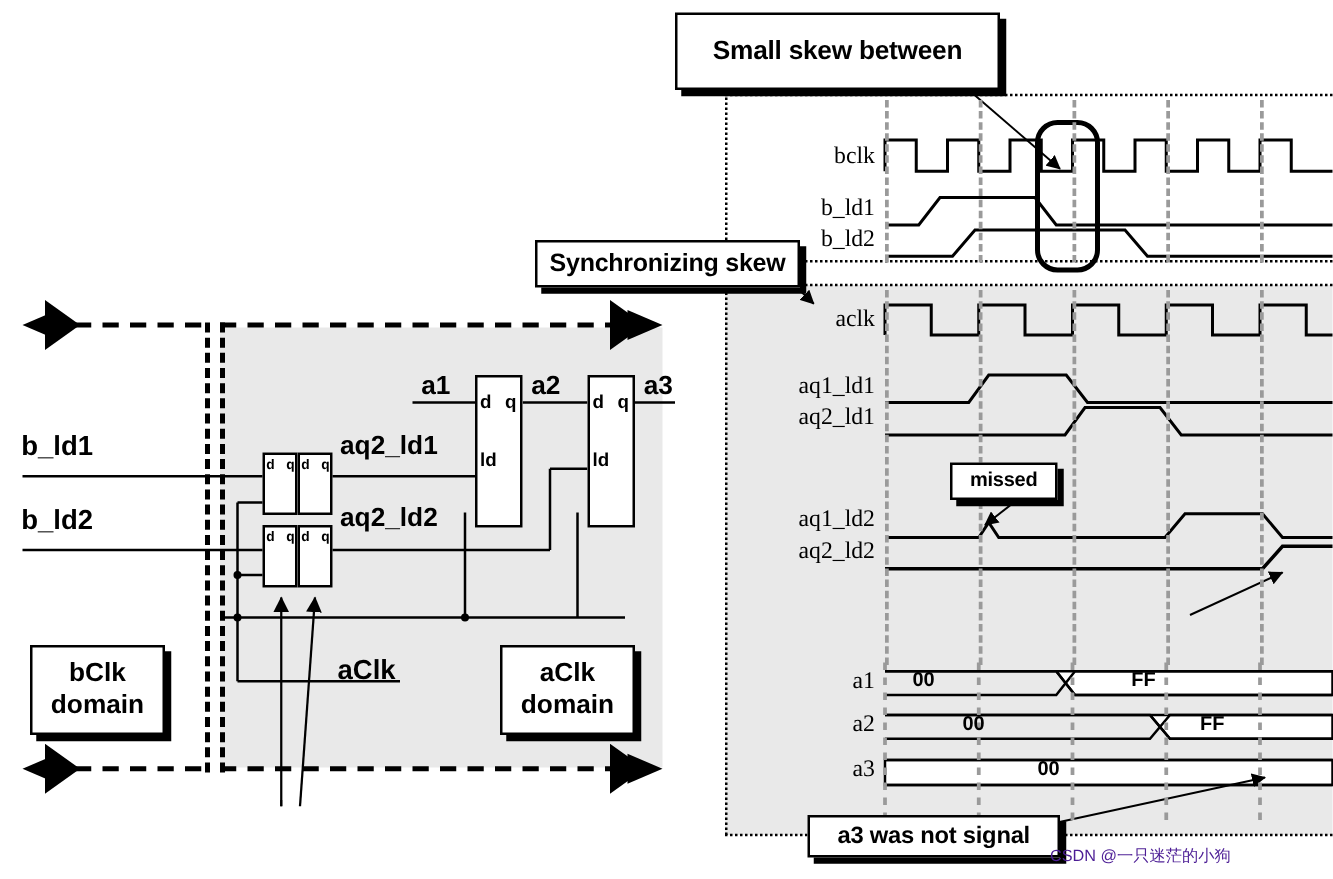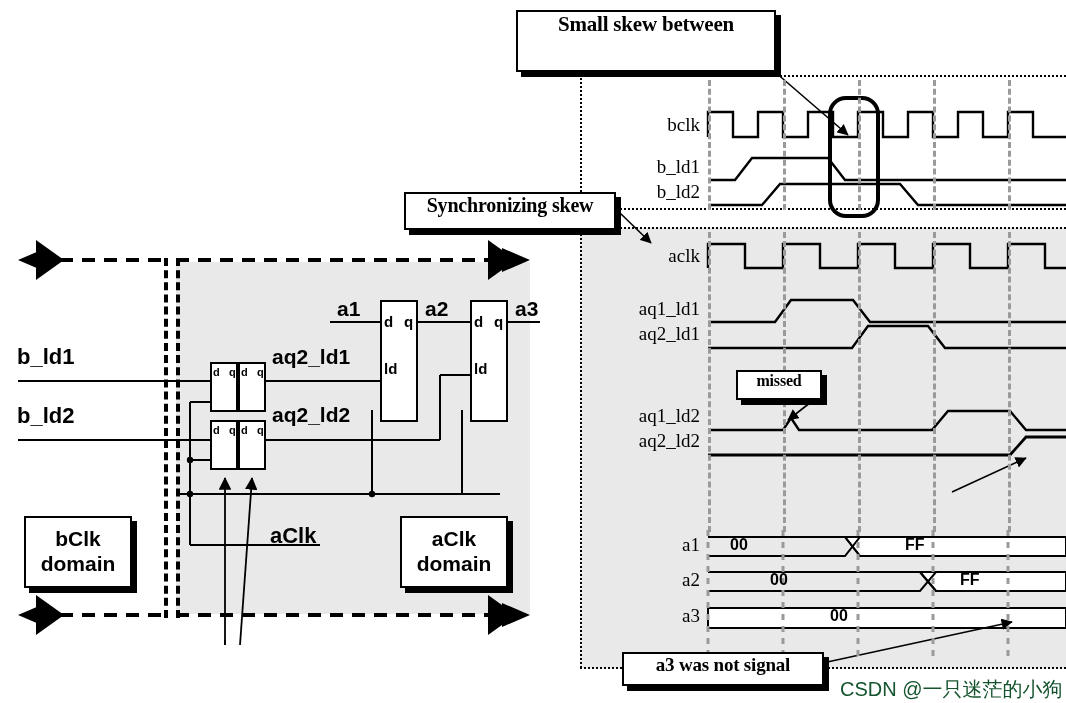--- a/index.html
+++ b/index.html
@@ -8,24 +8,25 @@
   #root{position:relative;width:1066px;height:703px;}
 
   
   .abs{position:absolute;}
   .bold{font-weight:bold;}
 
   
   .callout{
     position:absolute;background:#fff;border:2px solid #000;
     box-shadow:5px 5px 0 0 #000;
-    font-family:Liberation Serif, serif;font-weight:bold;
-    display:flex;justify-content:center;
+    font-family:Liberation Sans, sans-serif;font-weight:bold;
+    display:flex;align-items:center;justify-content:center;
     text-align:center;line-height:1.15;box-sizing:border-box;
     letter-spacing:-0.2px;
+    margin-left:24px;
   }
 
   
   .dombox{
     position:absolute;background:#fff;border:2px solid #000;
     box-shadow:5px 5px 0 0 #000;
     font-weight:bold;display:flex;align-items:center;
     justify-content:center;text-align:center;line-height:1.18;
     box-sizing:border-box;
   }
@@ -49,21 +50,21 @@
   .signame{position:absolute;font-family:"Liberation Serif",serif;
            font-size:19px;color:#000;text-align:right;white-space:nowrap;}
 
   
   .gridline{position:absolute;width:0;border-left:3px dashed #9a9a9a;}
 
   
   svg.ov{position:absolute;left:0;top:0;width:1066px;height:703px;
          pointer-events:none;overflow:visible;}
 
-  .wm{position:absolute;color:#14532d;font-size:20px;
+  .wm{position:absolute;color:#4c1d95;font-size:13px;
       font-family:"Liberation Sans",sans-serif;white-space:nowrap;}
 
   .busval{position:absolute;font-weight:bold;font-size:16px;
           font-family:"Liberation Sans",sans-serif;}
 </style>
 </head>
 <body>
 
 <div id="root">
 

